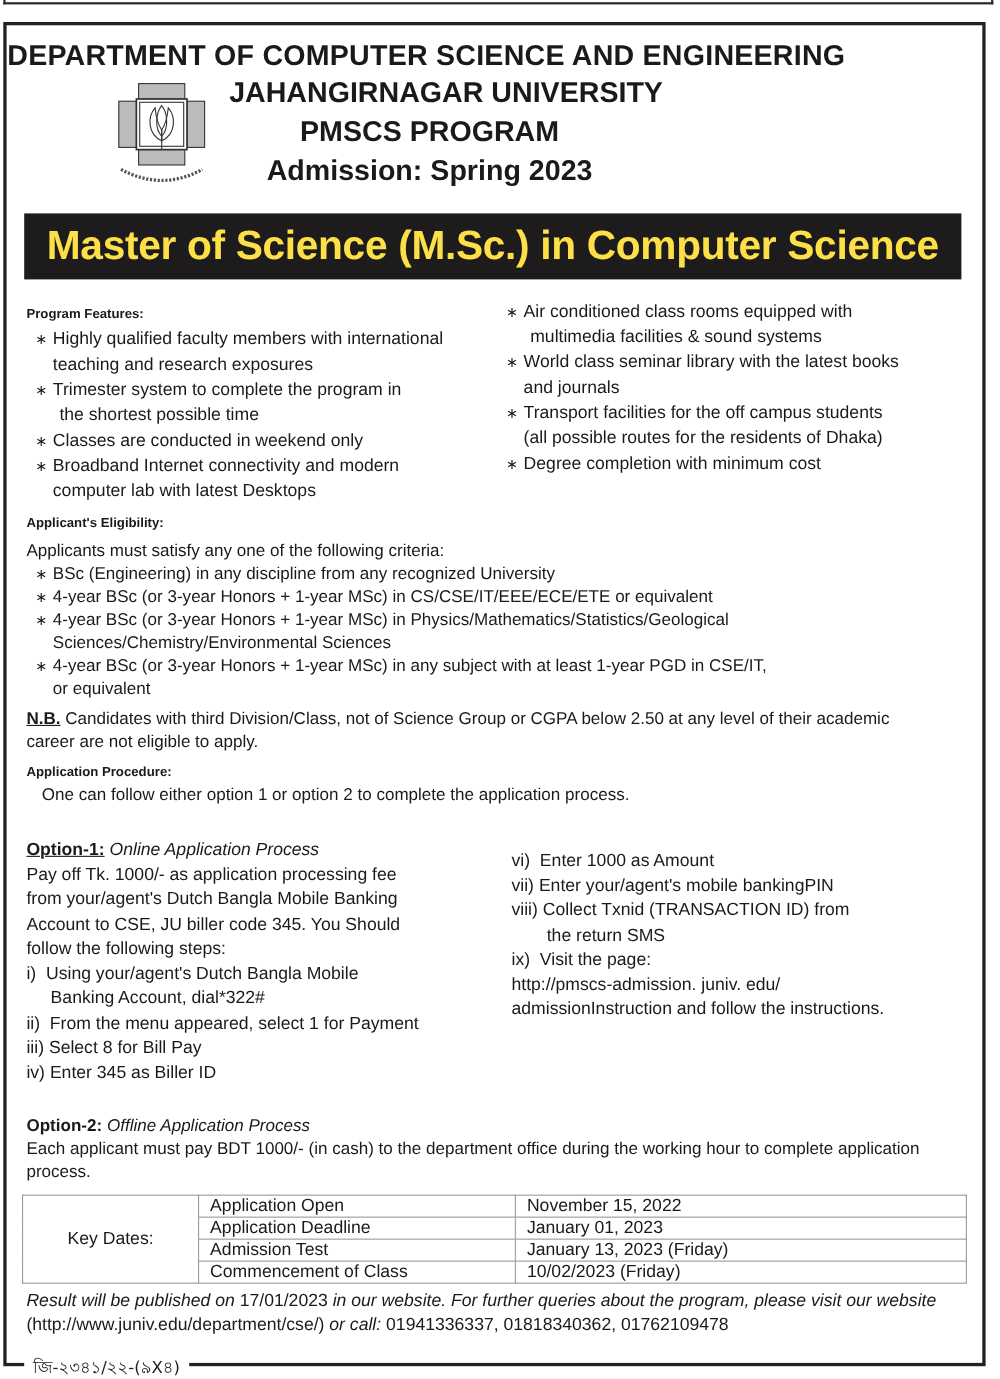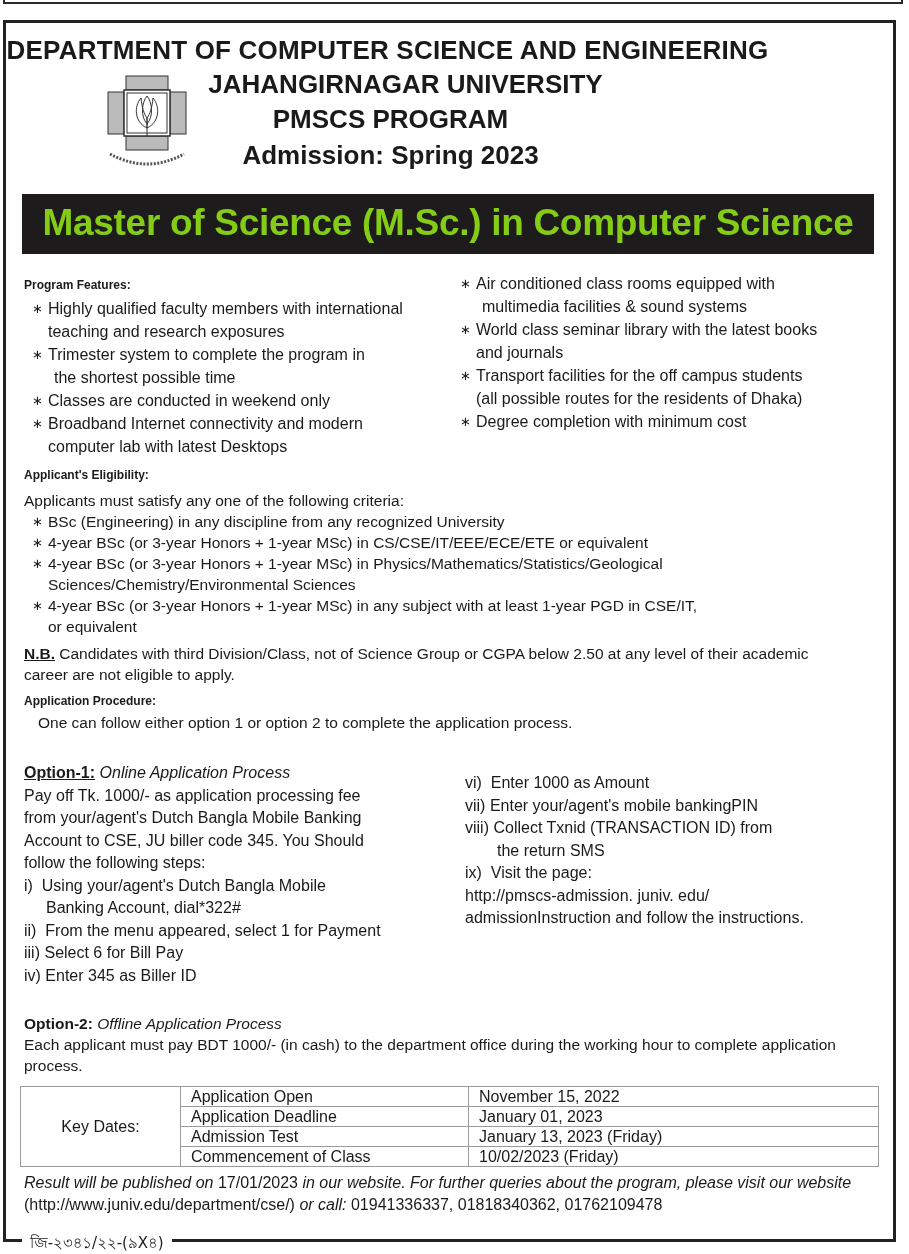--- a/index.html
+++ b/index.html
@@ -22,21 +22,21 @@
     .header { position: absolute; left: 0; top: 33px; width: 775px; text-align: center; font-weight: bold; }
     .h-dept { font-size: 26px; letter-spacing: 0.2px; line-height: 34px; }
     .h-univ { font-size: 26px; line-height: 34px; margin-top: 0px; }
     .h-prog { font-size: 26px; line-height: 36px; }
     .h-adm { font-size: 26px; line-height: 36px; }
 
     .logo { position: absolute; left: 104px; top: 74px; width: 86px; height: 96px; }
 
     .title-banner {
       position: absolute; left: 22px; top: 194px; width: 852px; height: 60px;
-      background: #1d1b1c; color: #84cc16; font-weight: bold; font-size: 37px;
+      background: #1d1b1c; color: #fde047; font-weight: bold; font-size: 37px;
       text-align: center; line-height: 58px; letter-spacing: -0.3px;
     }
 
     .section { position: absolute; font-size: 16px; line-height: 23px; }
     .sec-head { font-weight: bold; font-size: 12px; }
     ul.star { list-style: none; }
     ul.star li { position: relative; padding-left: 24px; }
     ul.star li::before { content: "\2217"; position: absolute; left: 8px; top: 0; font-size: 13px; }
     .hang { display: block; }
 
@@ -119,21 +119,21 @@
 
 <div class="section" style="left:24px; top:762px; width:420px; line-height:22.5px;">
   <div><span class="opt-head">Option-1:</span><span class="opt-sub"> Online Application Process</span></div>
   <div>Pay off Tk. 1000/- as application processing fee</div>
   <div>from your/agent's Dutch Bangla Mobile Banking</div>
   <div>Account to CSE, JU biller code 345. You Should</div>
   <div>follow the following steps:</div>
   <div><span>i)</span>&nbsp; <span>Using your/agent's Dutch Bangla Mobile</span></div>
   <div style="padding-left:22px">Banking Account, dial*322#</div>
   <div><span>ii)</span>&nbsp; <span>From the menu appeared, select 1 for Payment</span></div>
-  <div><span>iii)</span> <span>Select 6 for Bill Pay</span></div>
+  <div><span>iii)</span> <span>Select 8 for Bill Pay</span></div>
   <div><span>iv)</span> <span>Enter 345 as Biller ID</span></div>
 </div>
 
 <div class="section" style="left:465px; top:772px; width:420px; line-height:22.5px;">
   <div><span>vi)</span>&nbsp; <span>Enter 1000 as Amount</span></div>
   <div><span>vii)</span> <span>Enter your/agent's mobile bankingPIN</span></div>
   <div><span>viii)</span> <span>Collect Txnid (TRANSACTION ID) from</span></div>
   <div style="padding-left:32px">the return SMS</div>
   <div><span>ix)</span>&nbsp; <span>Visit the page:</span></div>
   <div>http://pmscs-admission. juniv. edu/</div>

